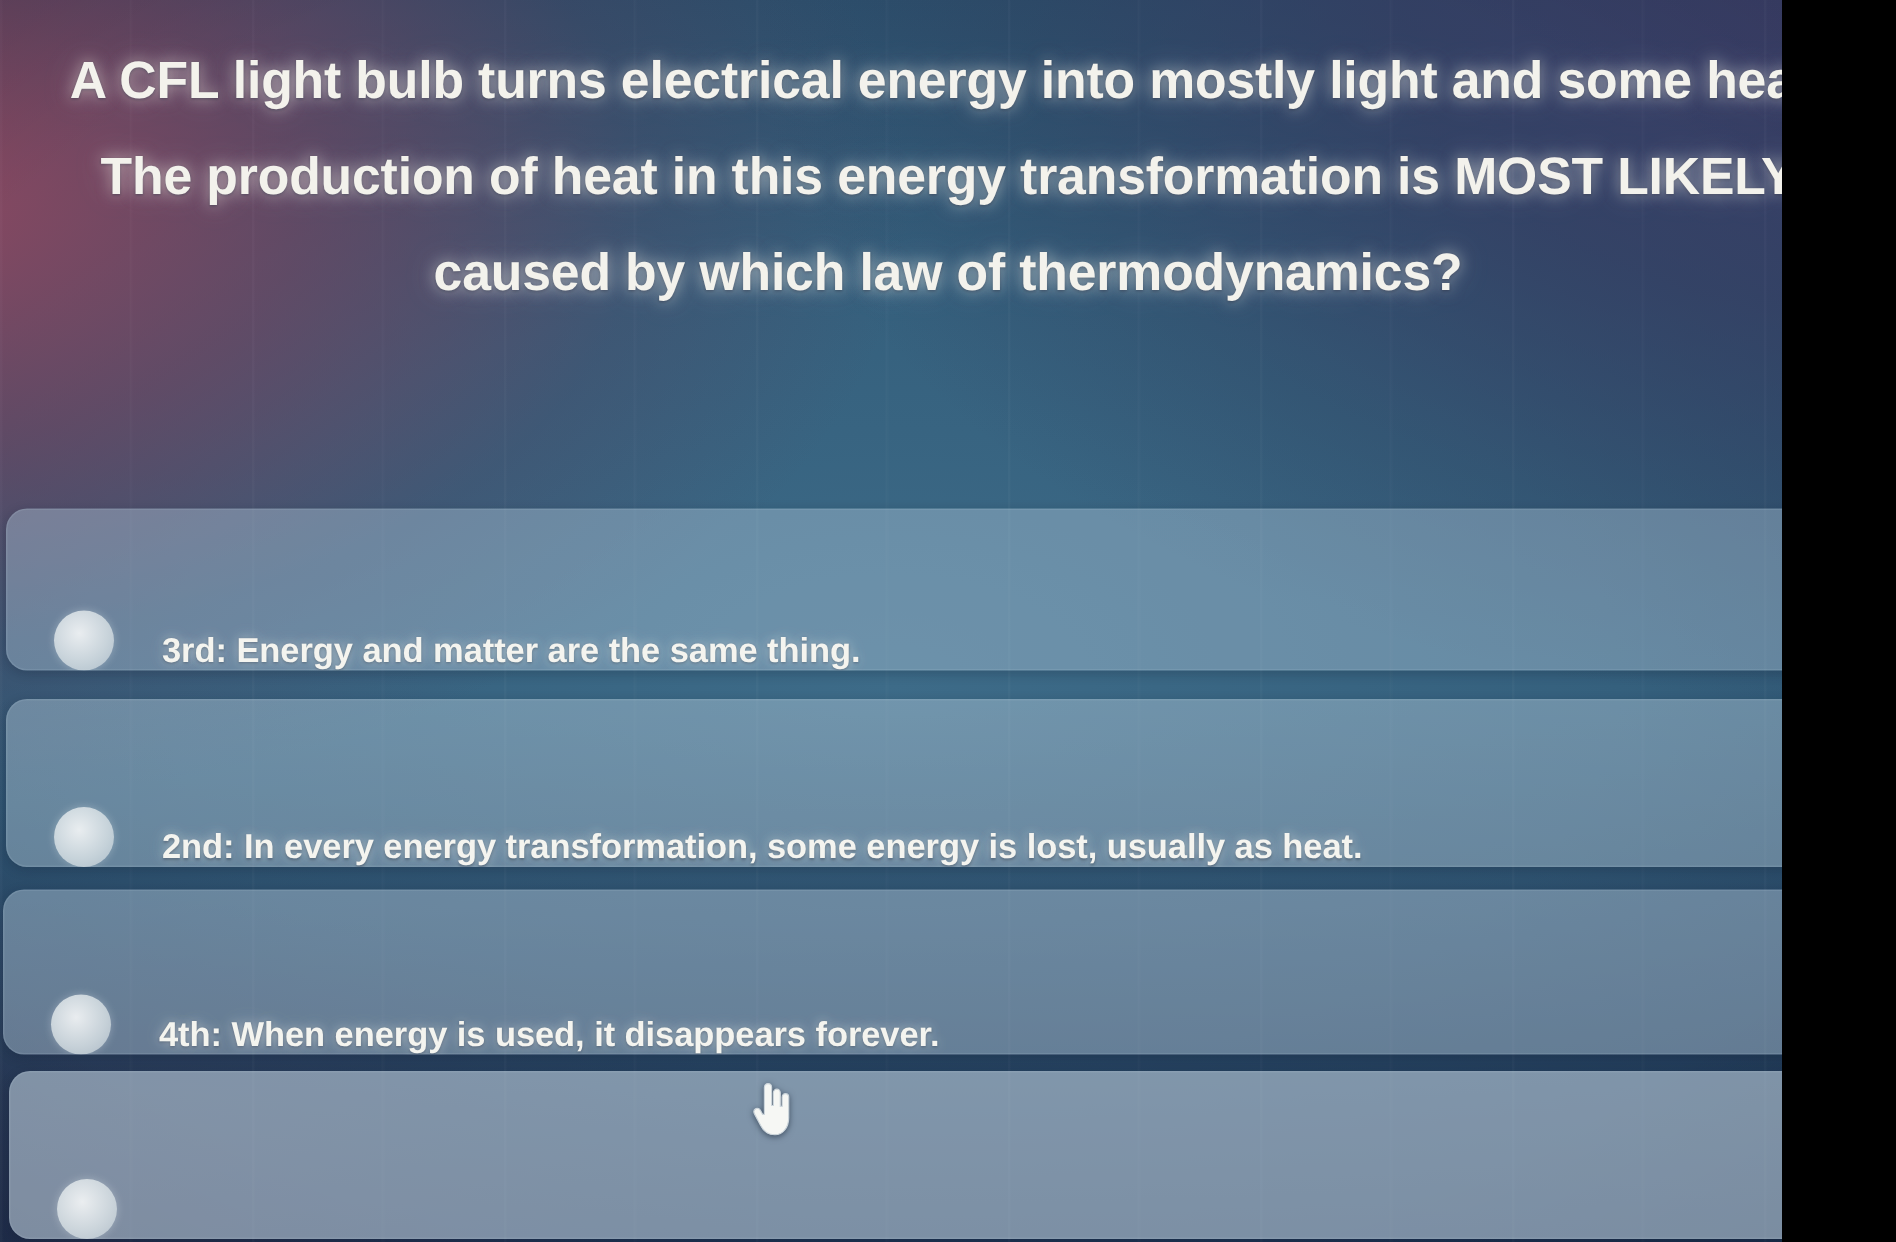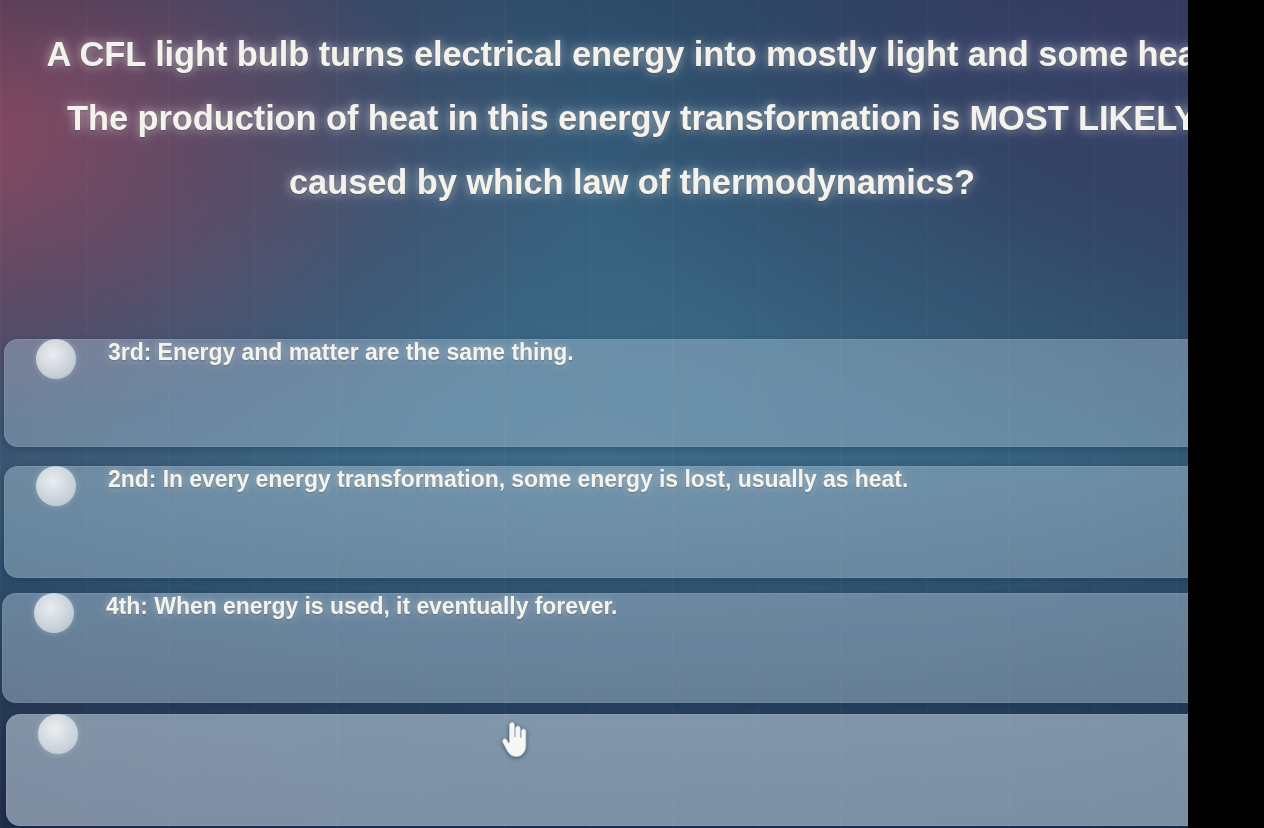--- a/index.html
+++ b/index.html
@@ -82,21 +82,21 @@
       0 0 22px rgba(220, 232, 255, 0.28),
       0 1px 2px rgba(20, 26, 46, 0.55);
     transform: scaleX(0.985);
     transform-origin: 50% 0;
   }
 
   
   .option {
     position: absolute;
     display: flex;
-    align-items: flex-start;
+    align-items: flex-end;
     border-radius: 14px;
     background: rgba(186, 208, 226, 0.40);
     box-shadow:
       inset 0 0 0 1px rgba(214, 232, 246, 0.10),
       0 2px 7px rgba(12, 22, 40, 0.22);
     overflow: hidden;
   }
   .option-1 { left: 4px;  top: 339px; width: 1254px; height: 108px; background: rgba(186, 208, 226, 0.385); }
   .option-2 { left: 4px;  top: 466px; width: 1247px; height: 112px; background: rgba(190, 212, 228, 0.405); }
   .option-3 { left: 2px;  top: 593px; width: 1242px; height: 110px; background: rgba(188, 210, 227, 0.425); }
@@ -154,21 +154,21 @@
     <div class="option-label">3rd: Energy and matter are the same thing.</div>
   </div>
 
   <div class="option option-2">
     <div class="radio"></div>
     <div class="option-label">2nd: In every energy transformation, some energy is lost, usually as heat.</div>
   </div>
 
   <div class="option option-3">
     <div class="radio"></div>
-    <div class="option-label">4th: When energy is used, it eventually forever.</div>
+    <div class="option-label">4th: When energy is used, it disappears forever.</div>
   </div>
 
   <div class="option option-4">
     <div class="radio"></div>
   </div>
 
   <svg class="cursor" viewBox="0 0 30 38">
     <path d="M11.6 3.0c0-1.5 1.1-2.6 2.4-2.6s2.4 1.1 2.4 2.6v12.0h1.2V6.6c0-1.4 1.1-2.5 2.3-2.5s2.3 1.1 2.3 2.5v9.0h1.2v-6.1c0-1.4 1.0-2.4 2.2-2.4s2.2 1.0 2.2 2.4v13.6c0 6.3-3.6 11.4-9.2 11.4-5.0 0-7.5-2.3-9.6-6.4L5.0 20.6c-0.7-1.4-0.3-2.9 0.9-3.5 1.1-0.6 2.4-0.1 3.1 1.2l1.4 2.6h1.2z" fill="#f6f7f4" stroke="#cdd6dc" stroke-width="0.8"></path>
   </svg>
 

